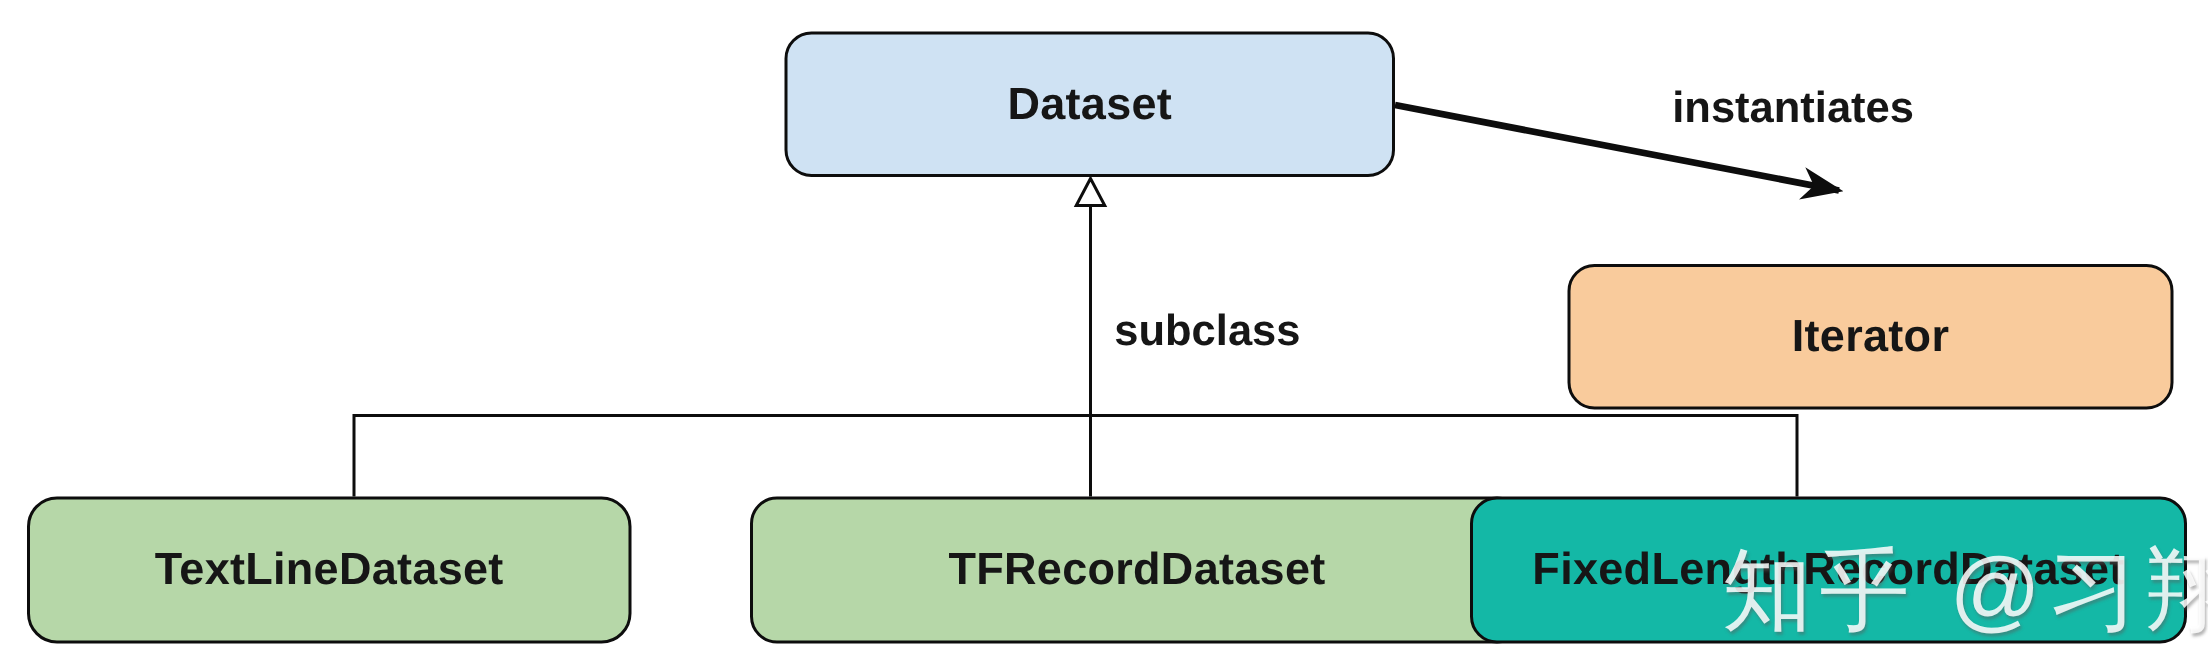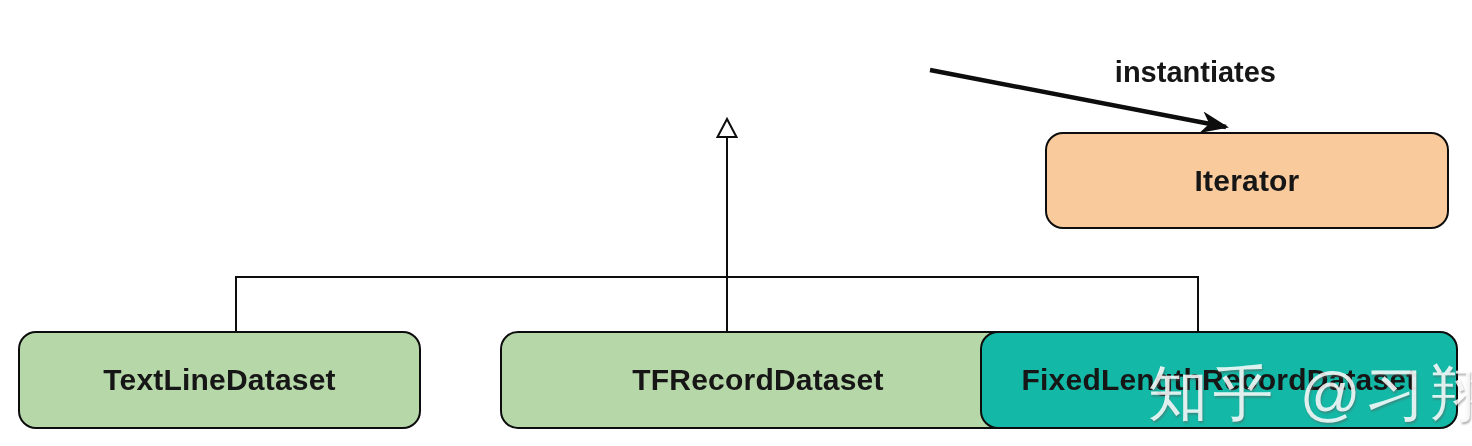--- a/index.html
+++ b/index.html
@@ -24,21 +24,21 @@
     display: flex;
     align-items: center;
     justify-content: center;
     font-weight: 700;
     font-size: 30px;
     color: #161616;
     letter-spacing: 0.2px;
   }
   .node-dataset     { left: 523px;  top: 21px;  width: 407px; height: 97px; }
   .node-iterator    { left: 1045px; top: 132px; width: 404px; height: 97px; }
-  .node-textline    { left: 18px;   top: 331px; width: 403px; height: 98px; }
+  .node-textline    { left: 18px;   top: 331px; width: 403px; height: 98px; border-radius: 20px; }
   .node-tfrecord    { left: 500px;  top: 331px; width: 516px; height: 98px; }
   .node-fixedlength { left: 980px;  top: 331px; width: 478px; height: 98px; }
   .edge-label {
     position: absolute;
     width: 280px;
     text-align: right;
     font-weight: 700;
     font-size: 29px;
     color: #161616;
   }
@@ -71,35 +71,39 @@
 
     <polyline points="236,331 236,277 1198,277 1198,331" fill="none" stroke-width="2" stroke="#0d0d0d"></polyline>
 
     <line x1="727" y1="331" x2="727" y2="137" stroke-width="2" stroke="#0d0d0d"></line>
 
     <polygon points="727,119 717.5,137 736.5,137" stroke-width="2" stroke="#0d0d0d" fill="#ffffff"></polygon>
 
     <line x1="930" y1="70" x2="1226" y2="127" stroke-width="4.5" marker-end="url(#arrowhead)" stroke="#0d0d0d"></line>
   </svg>
 
+  <div class="node node-dataset" style="background-color: rgb(207, 226, 243);">
+    <span>Dataset</span>
+  </div>
 
-  <div class="node node-iterator" style="background-color: rgb(249, 203, 156);">
+  <div class="node node-iterator" style="background-color: rgb(249, 203, 156); margin-top: 44px;">
     <span>Iterator</span>
   </div>
 
   <div class="node node-textline" style="background-color: rgb(182, 215, 168);">
     <span>TextLineDataset</span>
   </div>
 
   <div class="node node-tfrecord" style="background-color: rgb(182, 215, 168);">
     <span>TFRecordDataset</span>
   </div>
 
   <div class="node node-fixedlength" style="background-color: #14b8a6;">
     <span>FixedLengthRecordDataset</span>
   </div>
 
+  <div class="edge-label label-subclass">subclass</div>
 
   <div class="edge-label label-instantiates">instantiates</div>
 
   <div class="watermark" style="color: rgba(255, 255, 255, 0.85);">知乎 @习翔宇</div>
 
 </div>
 
 </body></html>

